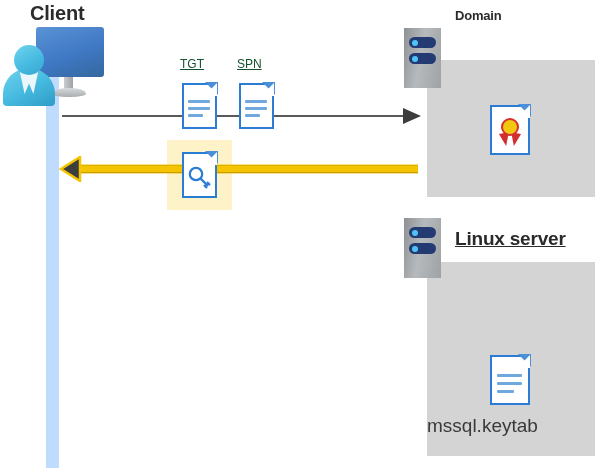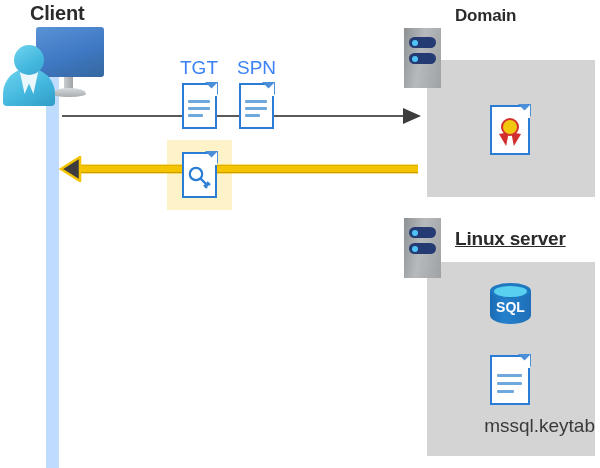--- a/index.html
+++ b/index.html
@@ -13,29 +13,29 @@
   .stage{position:absolute;left:0;top:0;width:600px;height:468px;}
   .abs{position:absolute;}
 
   
   .label-bold{
     font-weight:bold;
     color:#2b2b2b;
     letter-spacing:-0.2px;
   }
   .client-title{left:30px;top:2px;font-size:20px;}
-  .dc-title{left:455px;top:3px;font-size:17px;line-height:25px;width:140px;}
+  .dc-title{left:455px;top:3px;font-size:13px;line-height:25px;width:140px;}
   .linux-title{left:455px;top:228px;font-size:19px;text-decoration:underline;}
   .doc-tag{
-    font-size:19px;color:#3b82f6;font-weight:normal;
+    font-size:12px;color:#14532d;font-weight:normal;text-decoration:underline;
   }
   .tgt-label{left:180px;top:57px;}
   .spn-label{left:237px;top:57px;}
   .keytab-label{
-    left:427px;top:415px;width:168px;text-align:right;
+    left:427px;top:415px;width:168px;text-align:left;
     font-size:19px;color:#3a3a3a;
   }
 
   
   .lifeline{left:46px;top:74px;width:13px;height:394px;background:#bfdbfd;}
 
   
   .panel{background:#d4d4d4;}
   .dc-panel{left:427px;top:60px;width:168px;height:137px;}
   .linux-panel{left:427px;top:262px;width:168px;height:194px;}
@@ -225,26 +225,20 @@
       <div class="rb rb2"></div>
       <div class="circ"></div>
     </div>
   </div>
 
   <div class="server" style="left:404px;top:218px;">
     <div class="slot s1"></div>
     <div class="slot s2"></div>
   </div>
 
-  <div class="sqlicon" style="left:490px;top:283px;">
-    <div class="cylbody"></div>
-    <div class="sqltext">SQL</div>
-    <div class="captop"></div>
-    <div class="capinner"></div>
-  </div>
 
   <div class="doc" style="left:490px;top:355px;width:40px;height:50px;">
     <div class="body"></div>
     <div class="fold"></div>
     <div class="fold2"></div>
     <div class="ln" style="left:7px;top:19px;width:25px;"></div>
     <div class="ln" style="left:7px;top:27px;width:25px;"></div>
     <div class="ln" style="left:7px;top:35px;width:17px;"></div>
   </div>
 

